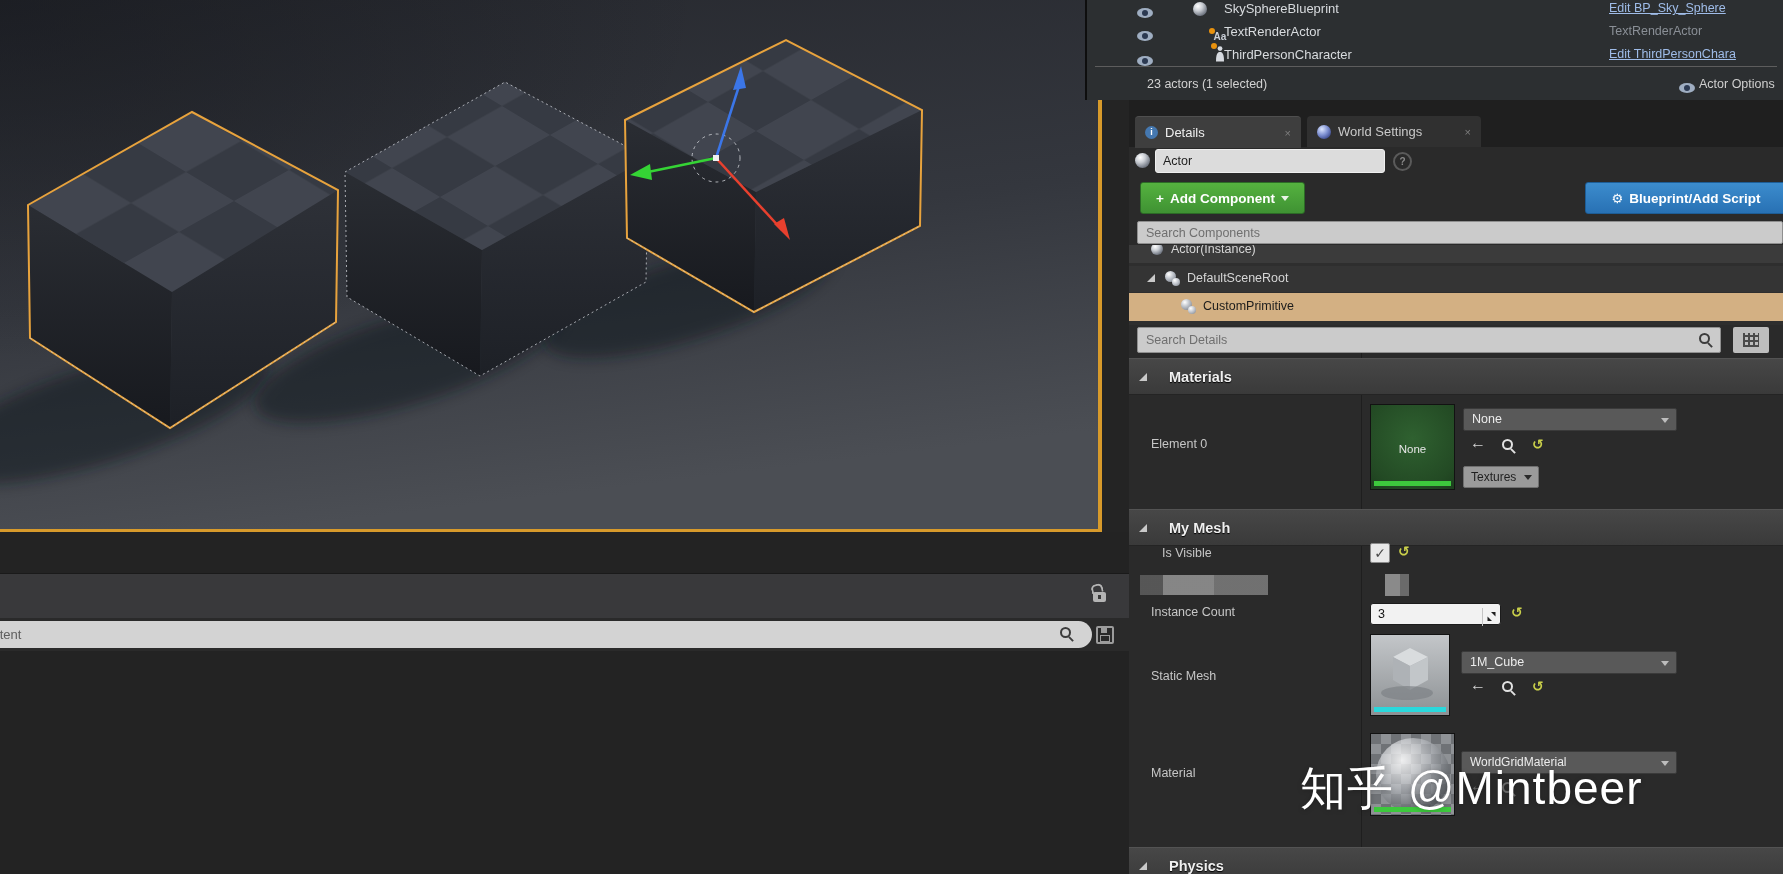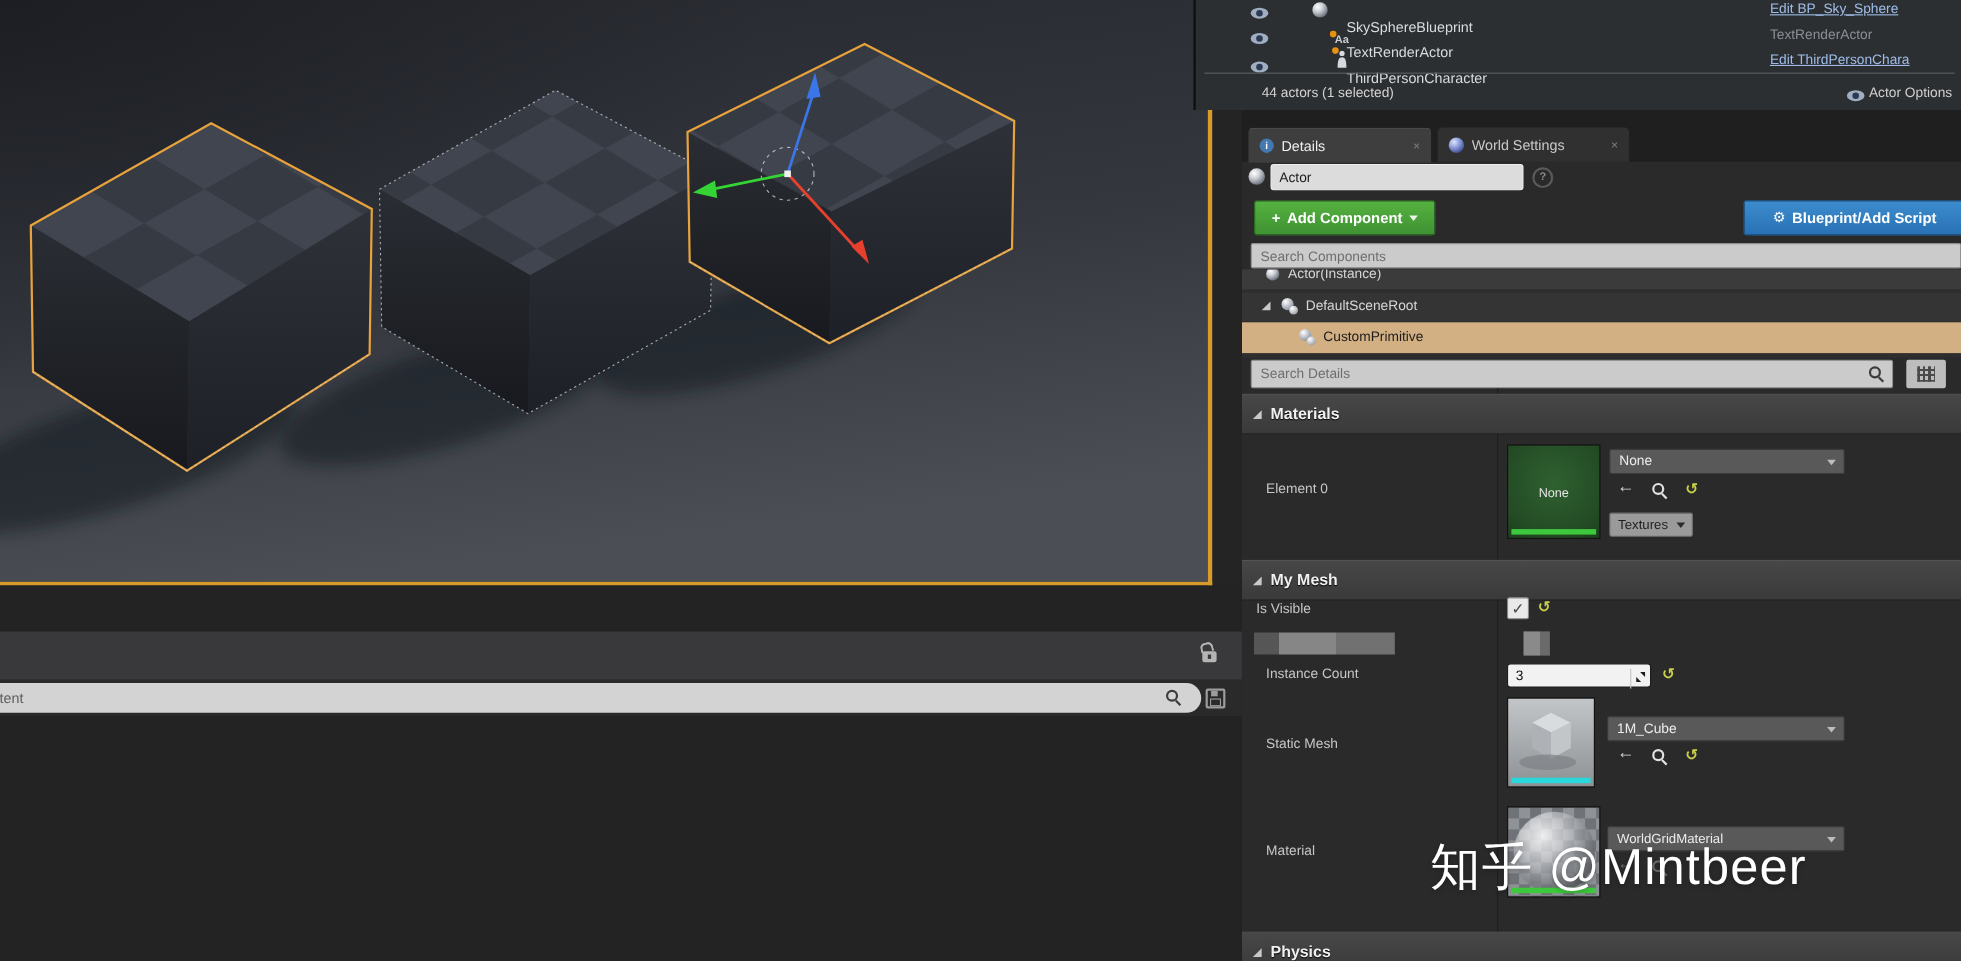--- a/index.html
+++ b/index.html
@@ -6,21 +6,21 @@
   #screen{position:relative;width:1783px;height:874px;overflow:hidden;background:#242424;
           font-family:"Liberation Sans","DejaVu Sans",sans-serif;-webkit-font-smoothing:antialiased;}
   .abs{position:absolute;}
   
   #vp{position:absolute;left:0;top:0;}
   .vbord{position:absolute;background:#D79A2B;z-index:3;}
   
   #outliner{position:absolute;left:1085px;top:0;width:698px;height:100px;background:#2c2f31;
             border-left:2px solid #0e0e0e;z-index:4;overflow:hidden;}
   .ol-row{position:absolute;left:0;width:698px;height:22px;}
-  .ol-name{position:absolute;top:3px;font-size:13px;color:#d8dbde;white-space:nowrap;margin-top:16px;}
+  .ol-name{position:absolute;top:3px;font-size:13px;color:#d8dbde;white-space:nowrap;}
   .ol-detail{position:absolute;left:522px;top:3px;font-size:12.5px;color:#8a8f96;white-space:nowrap;}
   .ol-detail.link{color:#9FBCE8;text-decoration:underline;}
   .ol-sep{position:absolute;left:8px;top:66px;width:682px;height:1px;background:#5d5d5d;}
   .ol-count{position:absolute;left:60px;top:9px;font-size:12.5px;color:#d2d2d2;white-space:nowrap;}
   .ol-viewopt{position:absolute;left:612px;top:9px;font-size:12.5px;color:#cfcfcf;white-space:nowrap;}
   
   .eye{position:relative;display:inline-block;width:16px;height:10px;background:#9FAEC2;border-radius:50%;}
   .eye::after{content:"";position:absolute;left:5px;top:2px;width:6px;height:6px;background:#2C3A52;border-radius:50%;}
   .ball{display:inline-block;width:15px;height:15px;border-radius:50%;
         background:radial-gradient(circle at 35% 30%,#ffffff,#c9cdd3 35%,#777d88 70%,#494f5a);}
@@ -77,21 +77,21 @@
         color:#fff;font-weight:bold;font-size:13.5px;white-space:nowrap;cursor:default;}
   .btn.green{background:linear-gradient(#55b23f,#3f9233);border:1px solid #2c6b26;}
   .btn.blue{background:linear-gradient(#3c8ccd,#2871b4);border:1px solid #1d5d96;}
   .tree{position:absolute;left:0;top:145px;width:654px;height:80px;background:#2e2e2e;}
   .trow{position:absolute;left:0;width:654px;font-size:12.5px;color:#d6d6d6;}
   .trow .tname{white-space:nowrap;}
   .rowC-bg{background:#D3B083;color:#1c1c1c;}
   .divider{position:absolute;width:1px;background:#1e1e1e;z-index:1;}
   .sec-h{position:absolute;left:0;width:654px;height:37px;background:linear-gradient(#474747,#3a3a3a);
         border-top:1px solid #535353;border-bottom:1px solid #242424;z-index:2;display:flex;align-items:center;gap:8px;padding-left:10px;box-sizing:border-box;}
-  .sec-h .htxt{font-weight:bold;font-size:14.5px;color:#f0f0f0;text-shadow:0 1px 1px #000;}
+  .sec-h .htxt{font-weight:bold;font-size:14.5px;color:#f0f0f0;text-shadow:0 1px 1px #000;margin-left:14px;}
   .plabel{position:absolute;font-size:12.5px;color:#c6c6c6;white-space:nowrap;z-index:2;}
   .dd{position:absolute;background:#595959;border:1px solid #3a3a3a;border-radius:2px;box-sizing:border-box;z-index:2;}
   .dd .ddtext{position:absolute;left:8px;top:3px;font-size:12.5px;color:#ececec;white-space:nowrap;}
   .dd .cdn{position:absolute;right:7px;top:9px;}
   .ddl{position:absolute;background:#9a9a9a;border:1px solid #6f6f6f;border-radius:2px;box-sizing:border-box;z-index:2;}
   .ddl .ddtext{position:absolute;left:7px;top:3px;font-size:12px;color:#1f1f1f;white-space:nowrap;text-align:center;}
   .ddl .cdn{position:absolute;right:6px;top:8px;}
   .thumb{position:absolute;border:1px solid #121212;box-sizing:border-box;z-index:2;}
   .thumb .cbar{position:absolute;left:3px;right:3px;bottom:3px;height:5px;}
   .thumb.green-t{background:radial-gradient(circle at 50% 40%,#2f6130,#234a24 75%,#1d3d1e);}
@@ -230,21 +230,21 @@
       <span class="eye abs" style="left:50px;top:6px;"></span>
       <span class="person odot abs" style="left:108px;top:2px;"><svg width="10" height="16" viewBox="0 0 10 16">
             <circle cx="5" cy="2.6" r="2.4" fill="#d6dae0"></circle>
             <path d="M1 15.5 C1 8.5 2.2 6 5 6 C7.8 6 9 8.5 9 15.5 Z" fill="#d6dae0"></path>
           </svg></span>
       <span class="ol-name" style="left:137px;">ThirdPersonCharacter</span>
       <span class="ol-detail link">Edit ThirdPersonChara</span>
     </div>
     <div class="ol-sep"></div>
     <div class="abs" style="left:0;top:68px;width:698px;height:32px;">
-      <span class="ol-count">44 actors (1 selected)</span>
+      <span class="ol-count">23 actors (1 selected)</span>
       <span class="eye abs" style="left:592px;top:11px;"></span>
       <span class="ol-viewopt">Actor Options</span>
     </div>
   </div>
 
   <div id="details">
 
     <div class="tabbar">
       <div class="tab active" style="left:6px;width:166px;">
         <div class="trow-flex">
@@ -321,21 +321,21 @@
     <span class="undo icorow" style="left:403px;top:337px;">↺</span>
     <div class="ddl" style="left:334px;top:366px;width:76px;height:22px;">
       <span class="ddtext">Textures</span>
       <span class="cdn dark"></span>
     </div>
 
     <div class="sec-h" style="top:409px;">
       <span class="texp"></span>
       <span class="htxt">My Mesh</span>
     </div>
-    <span class="plabel" style="left:13px;top:446px;">Is Visible</span>
+    <span class="plabel" style="left:33px;top:446px;">Is Visible</span>
     <div class="checkbox" style="left:241px;top:443px;">
       <span>✓</span>
     </div>
     <span class="undo icorow" style="left:269px;top:444px;">↺</span>
 
     <div class="gbar" style="left:11px;top:475px;width:128px;height:20px;opacity:.85;background:linear-gradient(90deg,#5e5e5e 0 18%,#969696 18% 58%,#7d7d7d 58% 100%);"></div>
     <div class="gbar" style="left:256px;top:474px;width:24px;height:22px;background:linear-gradient(90deg,#8a8a8a 0 62%,#6a6a6a 62% 100%);"></div>
 
     <span class="plabel" style="left:22px;top:505px;">Instance Count</span>
     <div class="spin" style="left:241px;top:503px;width:131px;height:22px;">

